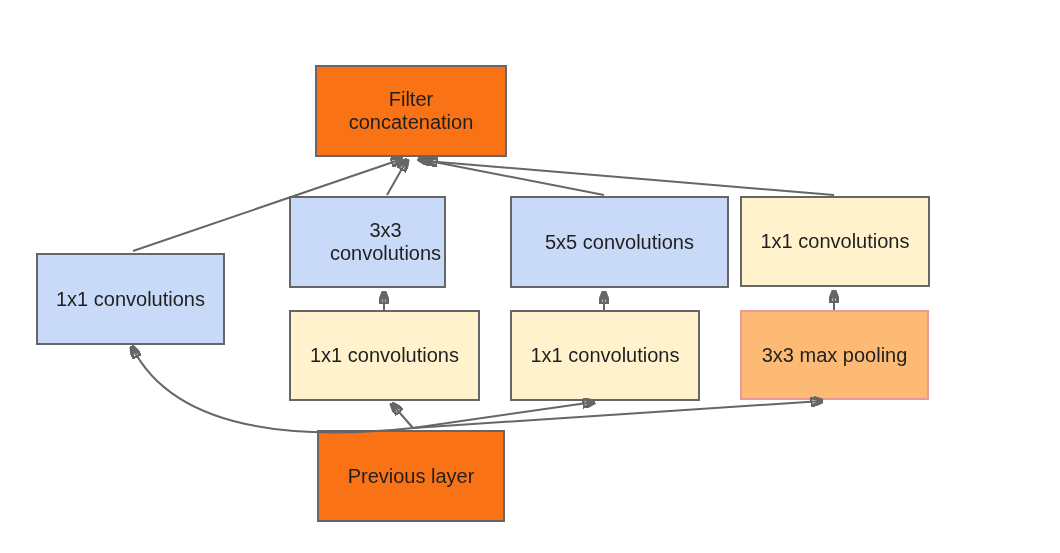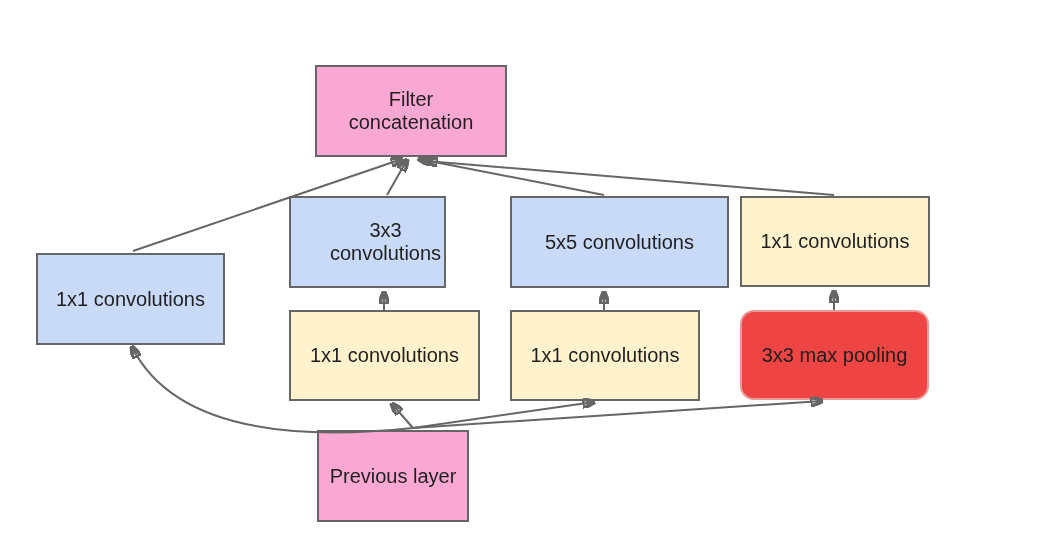--- a/index.html
+++ b/index.html
@@ -16,24 +16,24 @@
     border:2px solid #666666;
     display:flex;
     align-items:center;
     justify-content:center;
     text-align:center;
     font-size:20px;
     line-height:1.15;
     color:#1f1f1f;
   }
   .node .lbl{white-space:pre-line;}
-  .fill-green{background:#f9a8d4;}
+  .fill-green{background:#f97316;}
   .fill-blue{background:#c9daf8;}
   .fill-yellow{background:#fff2cc;}
-  .fill-pink{background:#ef4444;border-color:#ea9999;border-radius:14px;}
+  .fill-pink{background:#fdba74;border-color:#ea9999;}
   svg.edges{
     position:absolute;
     left:0;top:0;
     pointer-events:none;
   }
   svg.edges path{
     stroke:#666666;
     stroke-width:2;
     fill:none;
   }
@@ -69,21 +69,21 @@
   </div>
 
   <div class="node fill-yellow" style="left:510px;top:310px;width:190px;height:91px;">
     <span class="lbl">1x1 convolutions</span>
   </div>
 
   <div class="node fill-pink" style="left:740px;top:310px;width:189px;height:90px;">
     <span class="lbl">3x3 max pooling</span>
   </div>
 
-  <div class="node fill-green" style="left:317px;top:430px;width:152px;height:92px;">
+  <div class="node fill-green" style="left:317px;top:430px;width:188px;height:92px;">
     <span class="lbl">Previous layer</span>
   </div>
 
   <svg class="edges" width="1060" height="553" viewBox="0 0 1060 553">
     <defs>
       <marker id="arrow" markerWidth="6.5" markerHeight="5" refX="5.8" refY="2.5" orient="auto" markerUnits="strokeWidth">
         <path d="M0,0 L6.5,2.5 L0,5 z" fill="#666666" stroke="none"></path>
       </marker>
     </defs>
 

